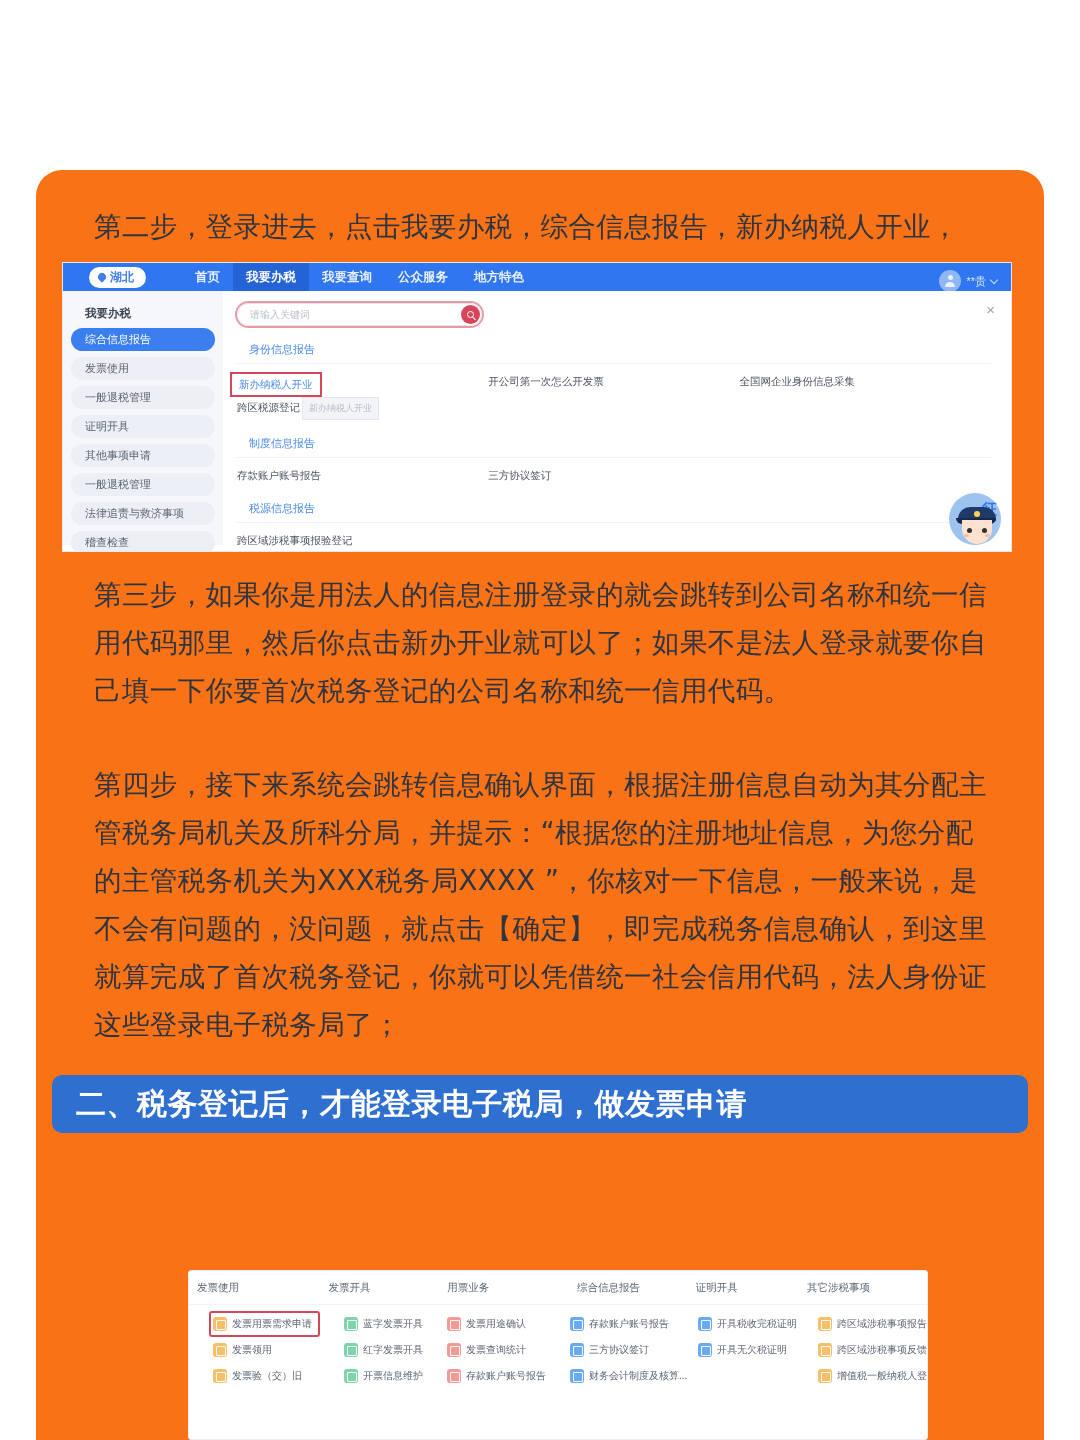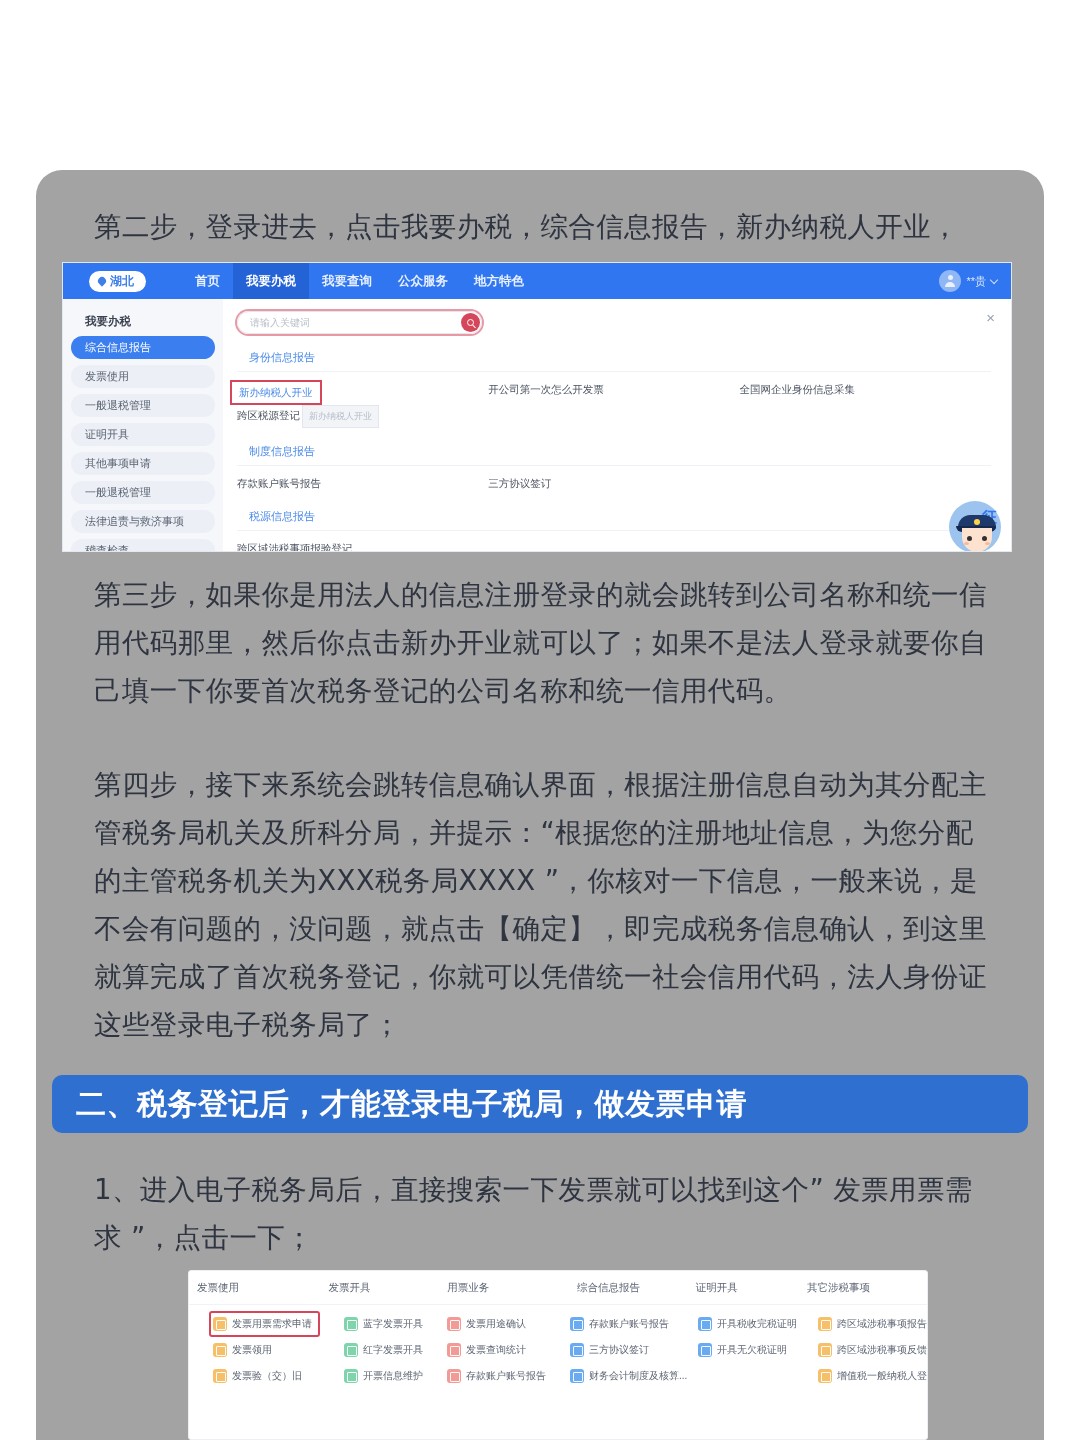--- a/index.html
+++ b/index.html
@@ -29,21 +29,21 @@
     color: #2f6fd0;
     text-shadow: 2px 2px 0 #1f4f9e, -1px -1px 0 #4a88e0;
     white-space: nowrap;
     font-family: "DejaVu Sans", "Liberation Sans", sans-serif;
   }
 
   
   .card {
     position: absolute; left: 36px; top: 170px;
     width: 1008px; height: 1270px;
-    background: #a3a3a3;
+    background: #f97316;
     border-top-left-radius: 26px; border-top-right-radius: 26px;
     overflow: hidden;
   }
 
   .para {
     color: #2e3440;
     font-size: 27.5px;
     line-height: 48px;
     letter-spacing: 0.4px;
     font-family: "DejaVu Sans", "Liberation Sans", sans-serif;
@@ -56,21 +56,21 @@
 
   
   .shot1 {
     position: absolute; left: 26px; top: 92px;
     width: 950px; height: 290px;
     background: #ffffff;
     border: 1px solid #e3e8ef;
     overflow: hidden;
   }
   .shot1-nav {
-    position: relative; height: 36px; background: #2f76f0;
+    position: relative; height: 28px; background: #2f76f0;
     display: flex; align-items: center;
   }
   .region-pill {
     margin-left: 26px;
     background: #ffffff; color: #3f7fe8;
     border-radius: 14px; height: 21px;
     padding: 0 12px 0 9px;
     display: flex; align-items: center; gap: 4px;
     font-size: 12px; font-weight: bold;
   }
@@ -346,21 +346,20 @@
     </div>
 
     <div class="para p-step3">第三步，如果你是用法人的信息注册登录的就会跳转到公司名称和统一信用代码那里，然后你点击新办开业就可以了；如果不是法人登录就要你自己填一下你要首次税务登记的公司名称和统一信用代码。</div>
 
     <div class="para p-step4">第四步，接下来系统会跳转信息确认界面，根据注册信息自动为其分配主管税务局机关及所科分局，并提示：“根据您的注册地址信息，为您分配的主管税务机关为XXX税务局XXXX ”，你核对一下信息，一般来说，是不会有问题的，没问题，就点击【确定】，即完成税务信息确认，到这里就算完成了首次税务登记，你就可以凭借统一社会信用代码，法人身份证这些登录电子税务局了；</div>
 
     <div class="banner">
       <div class="banner-text">二、税务登记后，才能登录电子税局，做发票申请</div>
     </div>
 
-    <div class="para p-sec2-1">1、进入电子税务局后，直接搜索一下发票就可以找到这个” 发票用票需求 ”，点击一下；</div>
 
     <div class="shot2">
       <div class="tbl-head">
         <div class="c1">发票使用</div>
         <div class="c2">发票开具</div>
         <div class="c3">用票业务</div>
         <div class="c4">综合信息报告</div>
         <div class="c5">证明开具</div>
         <div class="c6">其它涉税事项</div>
       </div>

